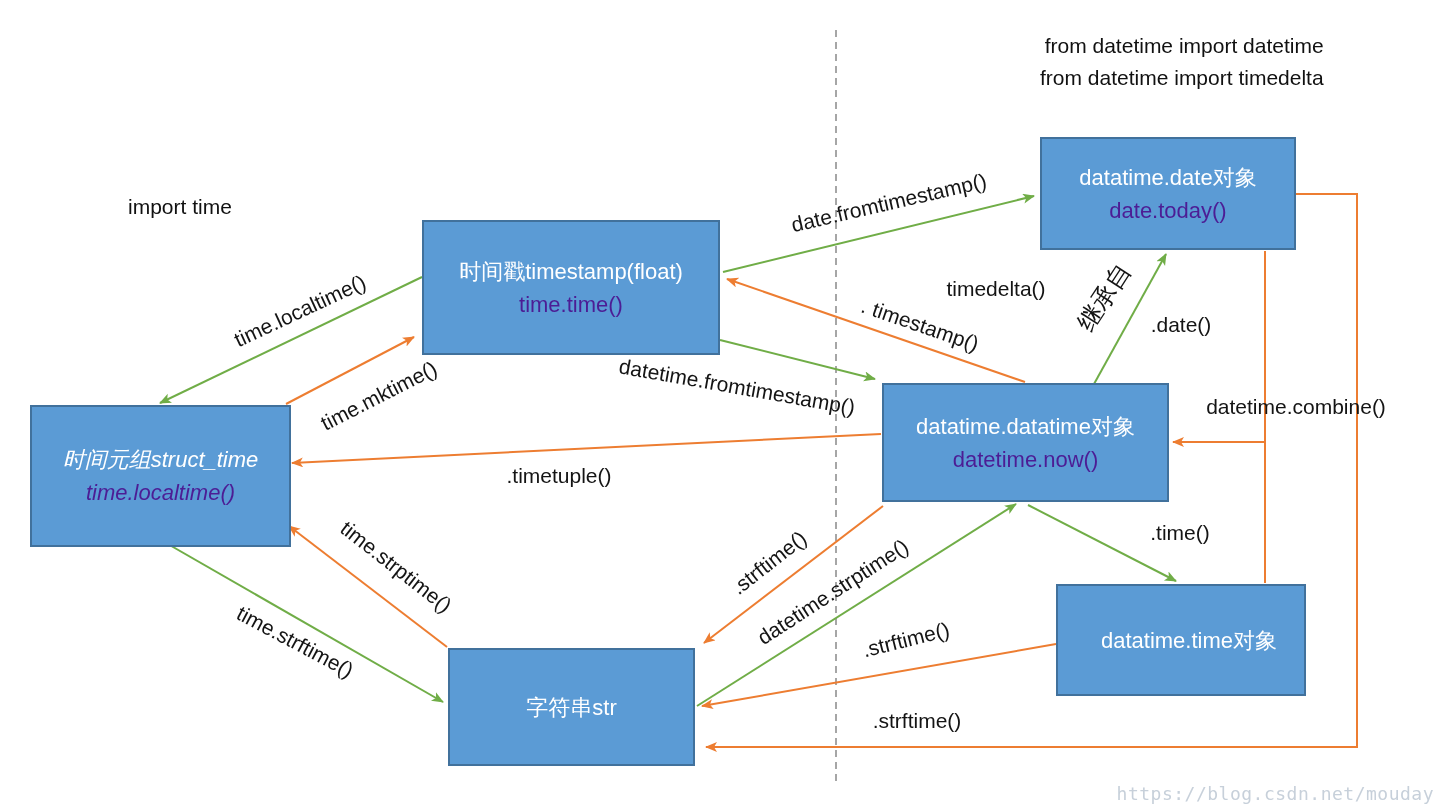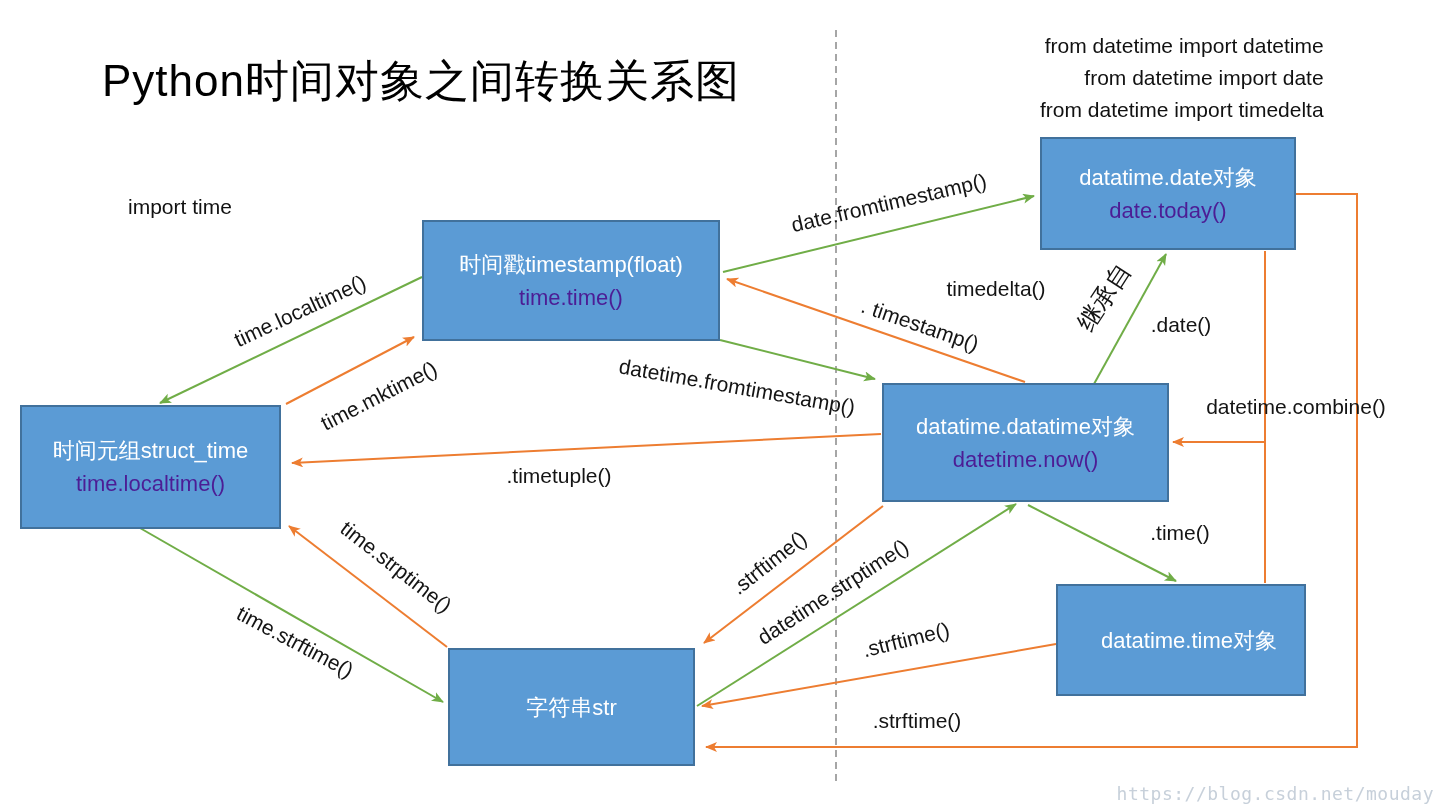--- a/index.html
+++ b/index.html
@@ -54,39 +54,37 @@
     <line class="orange" x1="1025" y1="382" x2="727" y2="279" marker-end="url(#ao)"></line>
     <line class="orange" x1="881" y1="434" x2="292" y2="463" marker-end="url(#ao)"></line>
     <line class="orange" x1="447" y1="647" x2="289" y2="526" marker-end="url(#ao)"></line>
     <line class="orange" x1="883" y1="506" x2="704" y2="643" marker-end="url(#ao)"></line>
     <line class="orange" x1="1056" y1="644" x2="702" y2="706" marker-end="url(#ao)"></line>
     <line class="orange" x1="1265" y1="251" x2="1265" y2="583"></line>
     <line class="orange" x1="1265" y1="442" x2="1173" y2="442" marker-end="url(#ao)"></line>
     <polyline class="orange" points="1296,194 1357,194 1357,747 706,747" marker-end="url(#ao)"></polyline>
   </svg>
 
-  <div class="title">Python时间对象之间转换关系图</div>
 
   <div class="codenote" style="left:88px;top:195px;margin-left:40px;">import time</div>
 
   <div class="imports">
     <div>from datetime import datetime</div>
-    <div>from datetime import date</div>
     <div>from datetime import timedelta</div>
   </div>
 
-  <div class="node" style="left:422px;top:220px;width:298px;height:121px;">
+  <div class="node" style="left:422px;top:220px;width:298px;height:135px;">
     <div class="l1">时间戳timestamp(float)</div>
     <div class="l2">time.time()</div>
   </div>
   <div class="node" style="left:1040px;top:137px;width:256px;height:113px;">
     <div class="l1">datatime.date对象</div>
     <div class="l2">date.today()</div>
   </div>
-  <div class="node" style="left:20px;top:405px;width:261px;height:124px;">
+  <div class="node" style="left:30px;top:405px;width:261px;height:142px;font-style:italic;">
     <div class="l1">时间元组struct_time</div>
     <div class="l2">time.localtime()</div>
   </div>
   <div class="node" style="left:882px;top:383px;width:287px;height:119px;">
     <div class="l1">datatime.datatime对象</div>
     <div class="l2">datetime.now()</div>
   </div>
   <div class="node" style="left:1056px;top:584px;width:250px;height:112px;padding-left:16px;">
     <div class="l1">datatime.time对象</div>
   </div>

